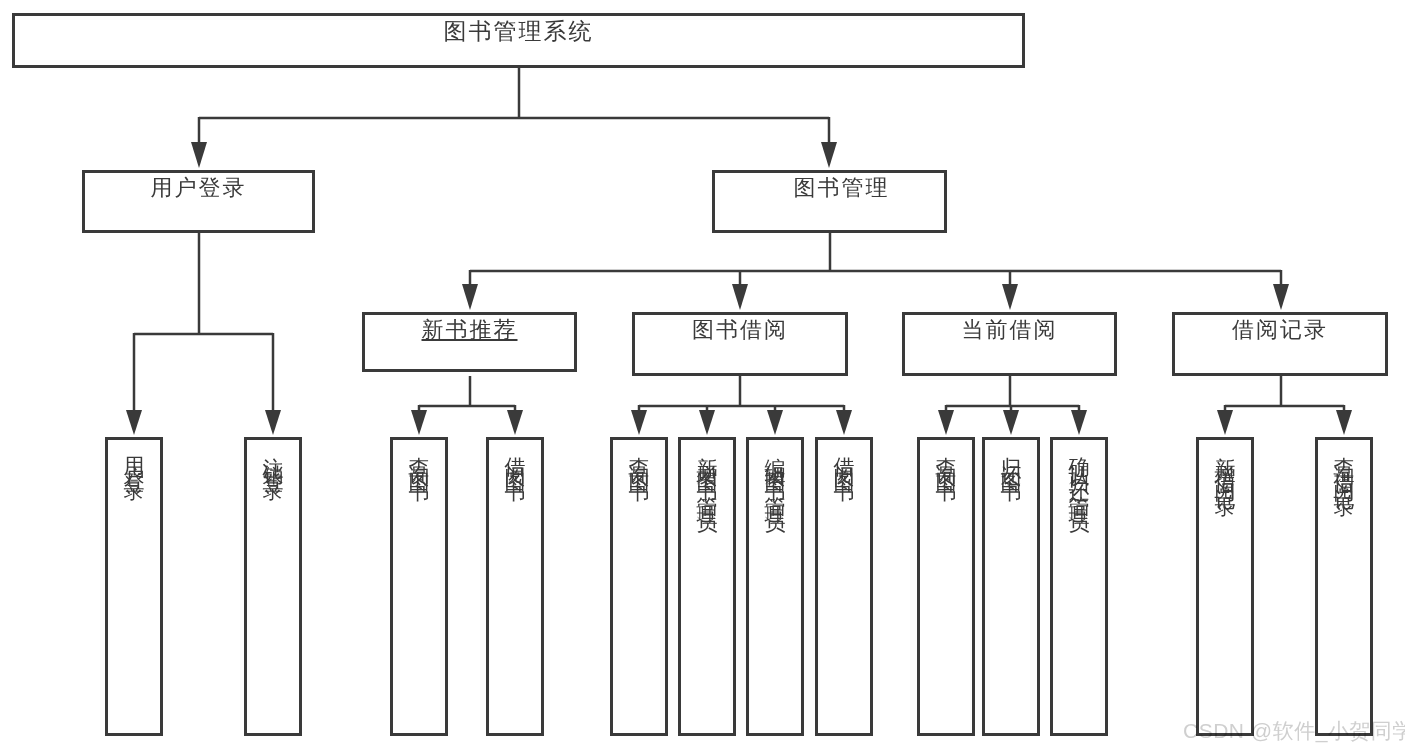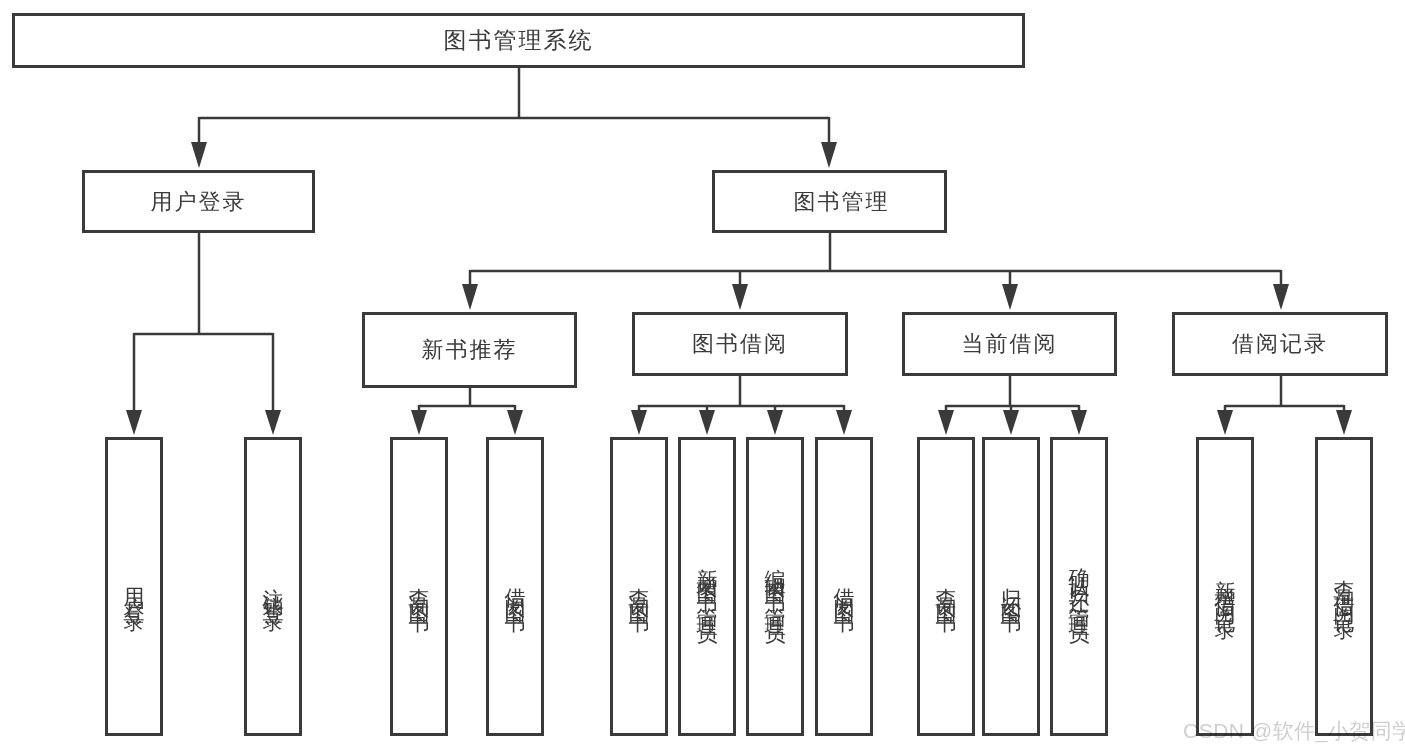--- a/index.html
+++ b/index.html
@@ -10,21 +10,21 @@
     font-family:"Liberation Sans","DejaVu Sans",sans-serif;
     overflow:hidden;
   }
   .connector-layer{position:absolute;left:0;top:0;width:1405px;height:747px;}
   .box{
     position:absolute;
     box-sizing:border-box;
     border:3px solid #3a3a3a;
     background:#ffffff;
     display:flex;
-    align-items:center;
+    align-items:flex-start;
     justify-content:center;
     color:#3a3a3a;
   }
   .hbox{font-size:22px;letter-spacing:2px;}
   .root-box{font-size:23px;}
   .vbox .vlabel{
     writing-mode:vertical-rl;
     text-orientation:mixed;
     font-size:21px;
     letter-spacing:8px;
@@ -116,21 +116,21 @@
     <span>图书管理系统</span>
   </div>
 
   <div class="box hbox" style="left:82px;top:170px;width:233px;height:63px;">
     <span>用户登录</span>
   </div>
   <div class="box hbox" style="left:712px;top:170px;width:235px;height:63px;padding-left:24px;">
     <span>图书管理</span>
   </div>
 
-  <div class="box hbox" style="left:362px;top:312px;width:215px;height:76px;">
+  <div class="box hbox" style="left:362px;top:312px;width:215px;height:60px;text-decoration:underline;">
     <span>新书推荐</span>
   </div>
   <div class="box hbox" style="left:902px;top:312px;width:215px;height:64px;">
     <span>当前借阅</span>
   </div>
   <div class="box hbox" style="left:632px;top:312px;width:216px;height:64px;">
     <span>图书借阅</span>
   </div>
   <div class="box hbox" style="left:1172px;top:312px;width:216px;height:64px;">
     <span>借阅记录</span>

